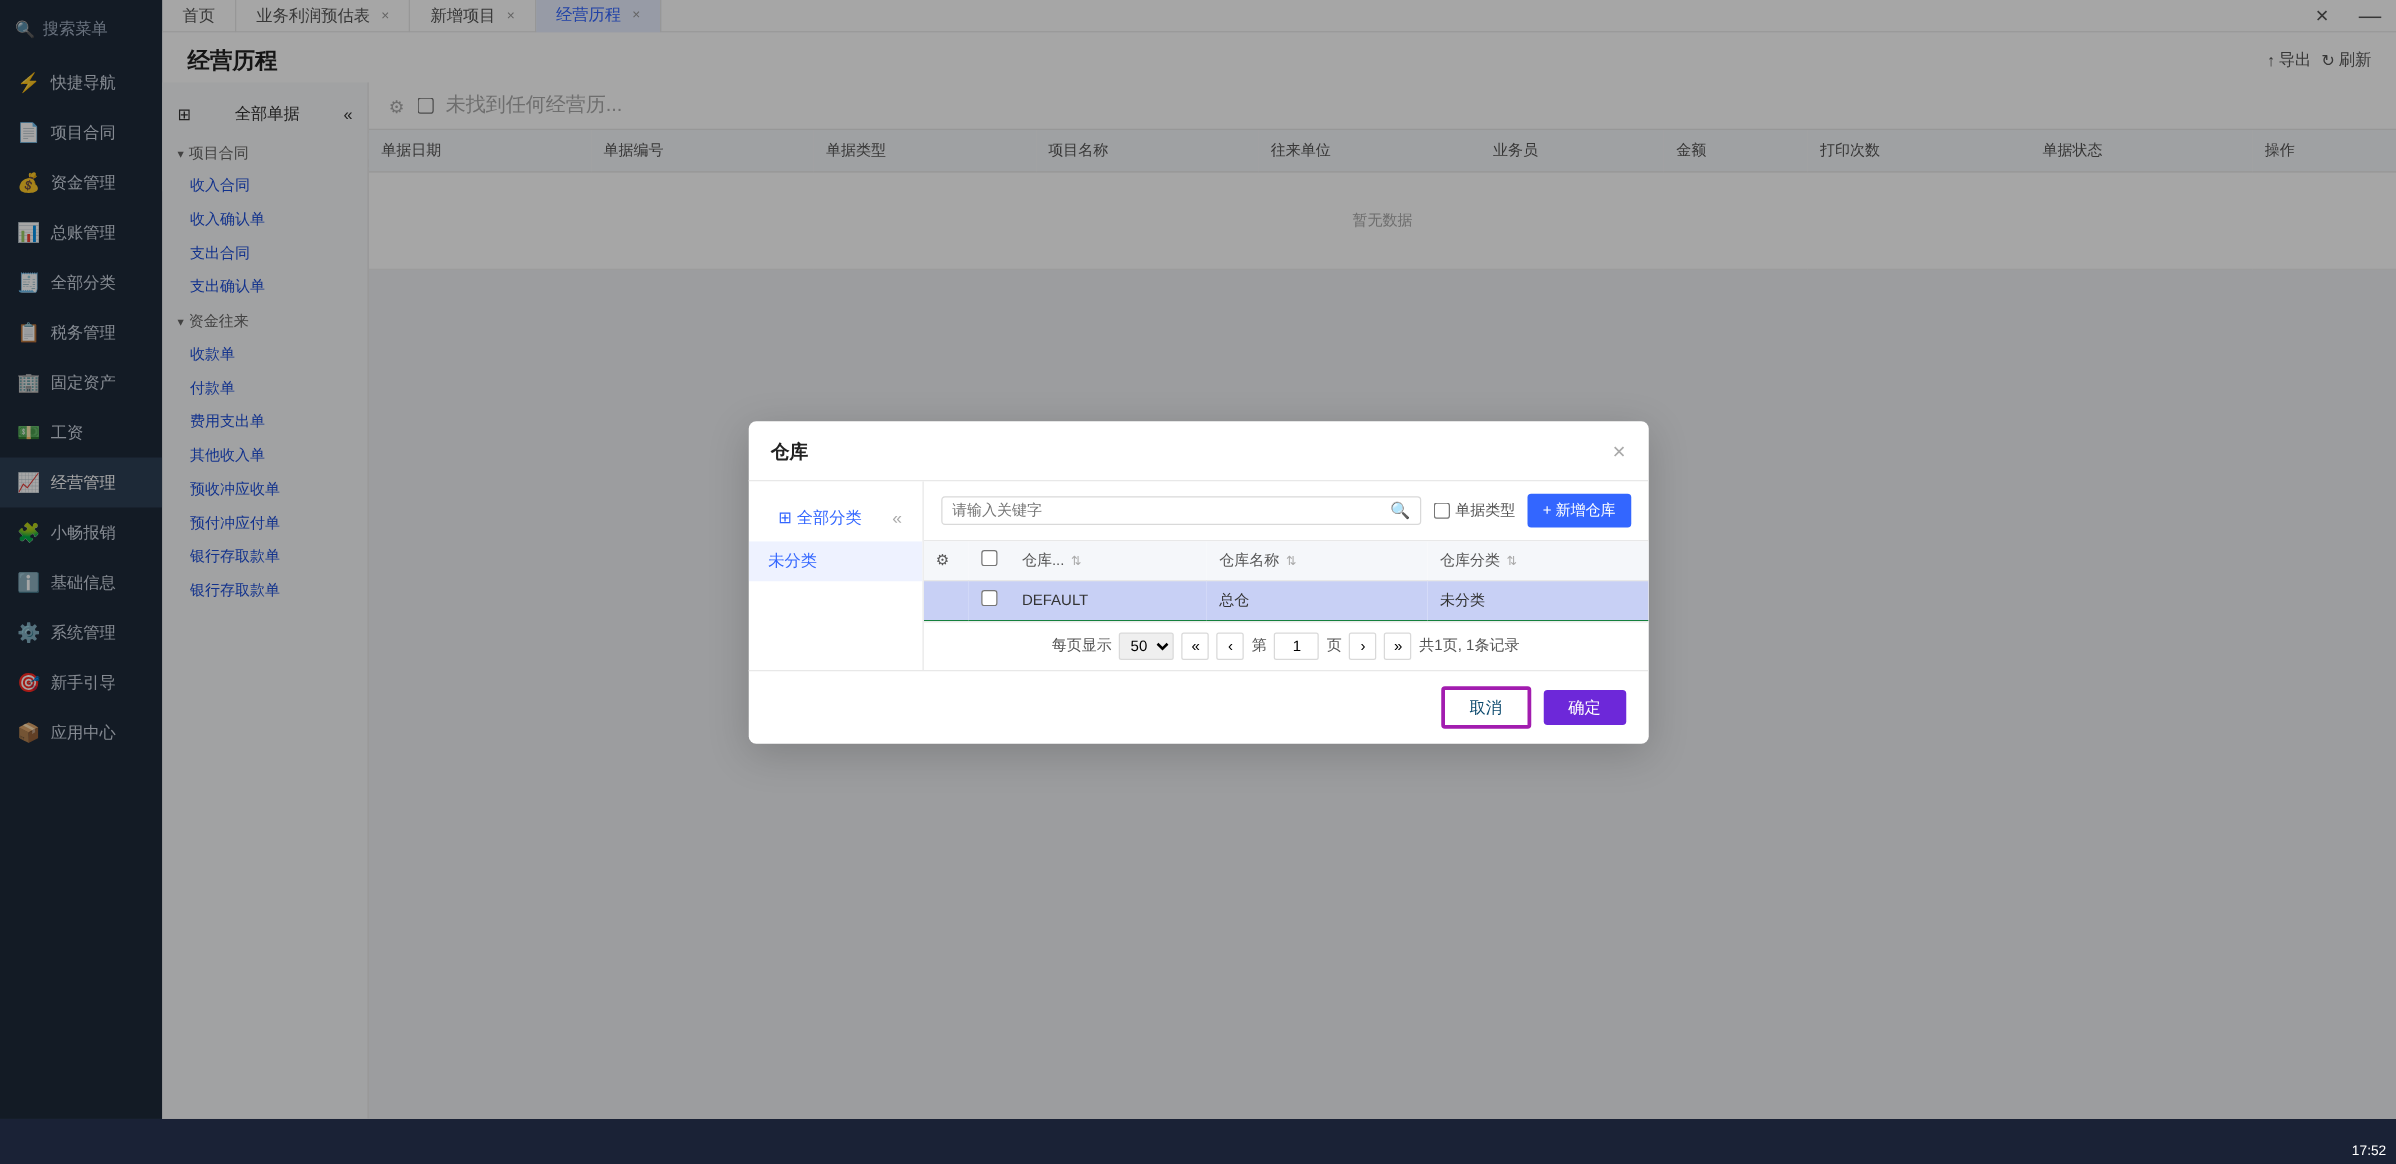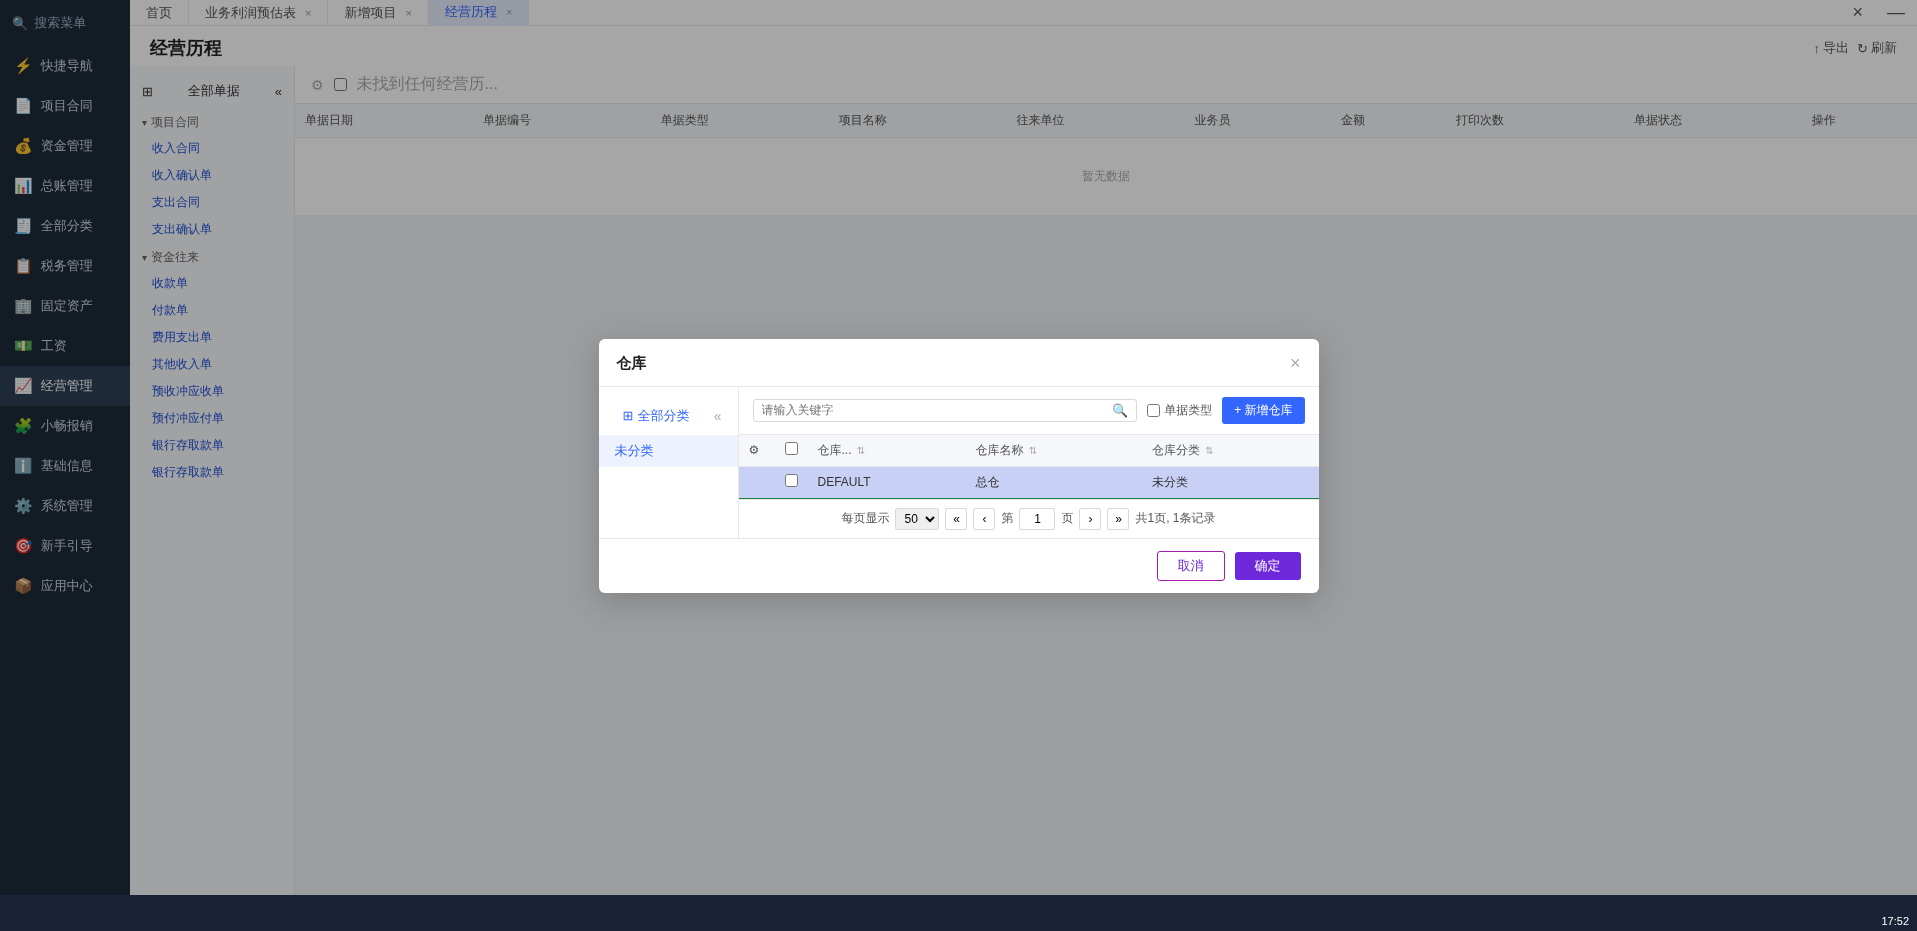--- a/index.html
+++ b/index.html
@@ -393,22 +393,22 @@
       padding: 1px 4px;
       height: 22px;
     }
     .modal-actions {
       display: flex; align-items: center; justify-content: flex-end; gap: 10px;
       padding: 12px 18px;
       border-top: 1px solid #e8e8e8;
     }
     .btn-cancel {
       background: #fff;
-      color: #6d28d9;
-      border: 1px solid #a21caf;
+      color: #0c4a6e;
+      border: 3px solid #a21caf;
       border-radius: 3px;
       padding: 5px 20px;
       font-size: 13px;
       cursor: pointer;
     }
     .btn-confirm {
       background: #6d28d9;
       color: #fff;
       border: none;
       border-radius: 3px;

